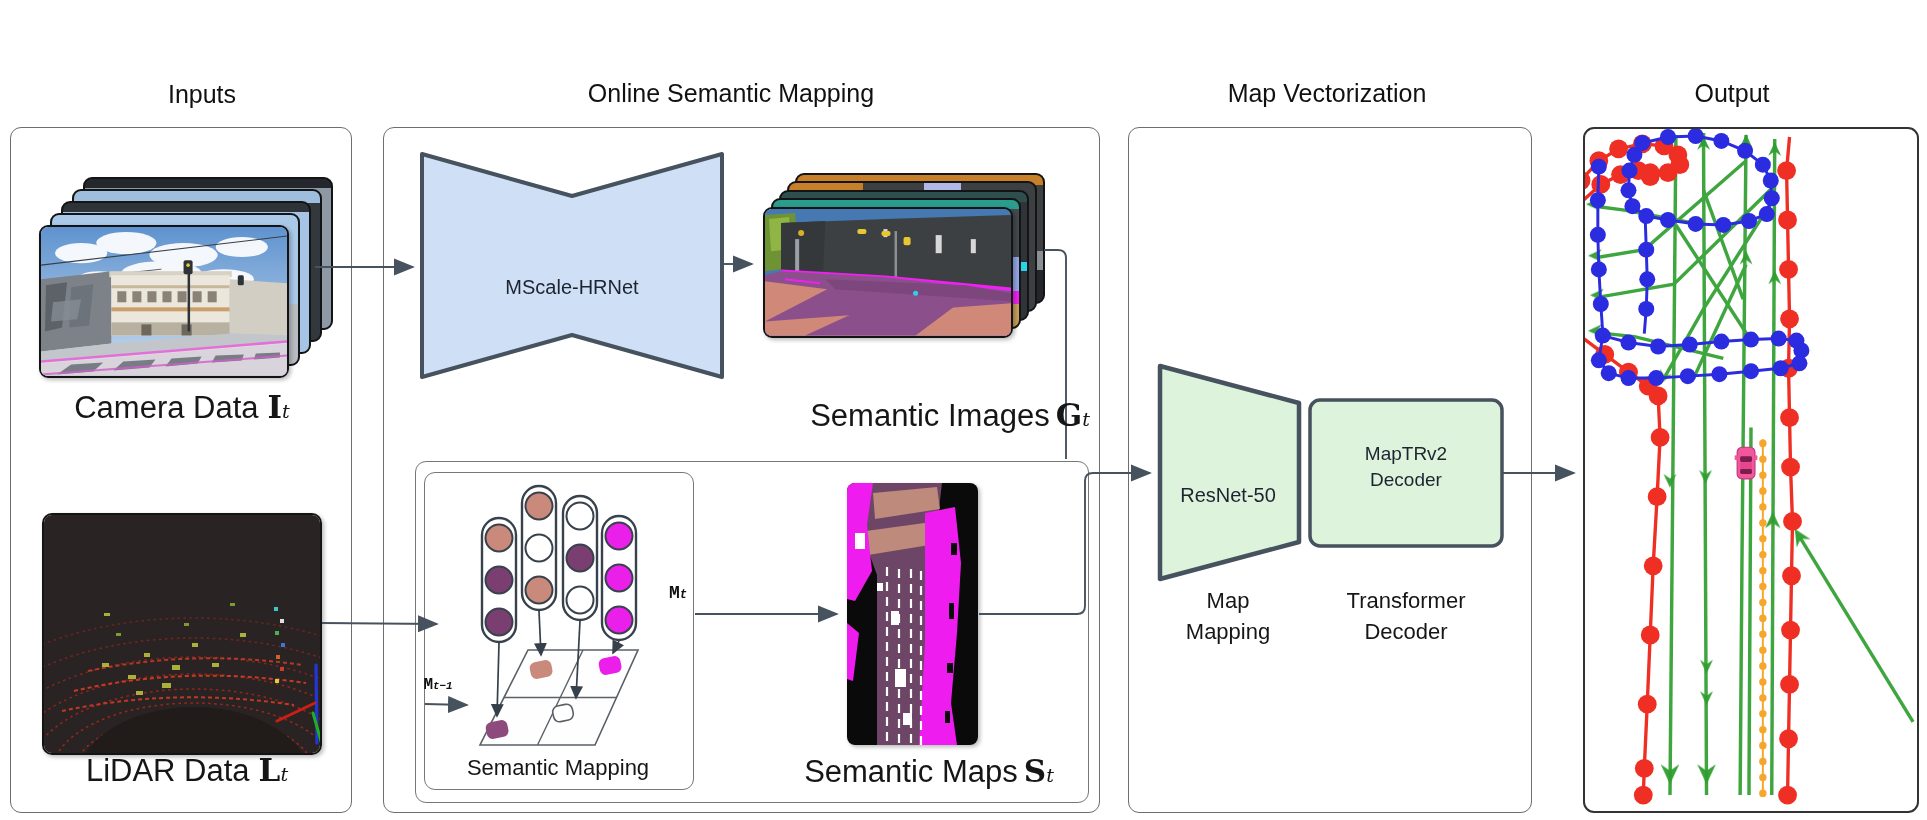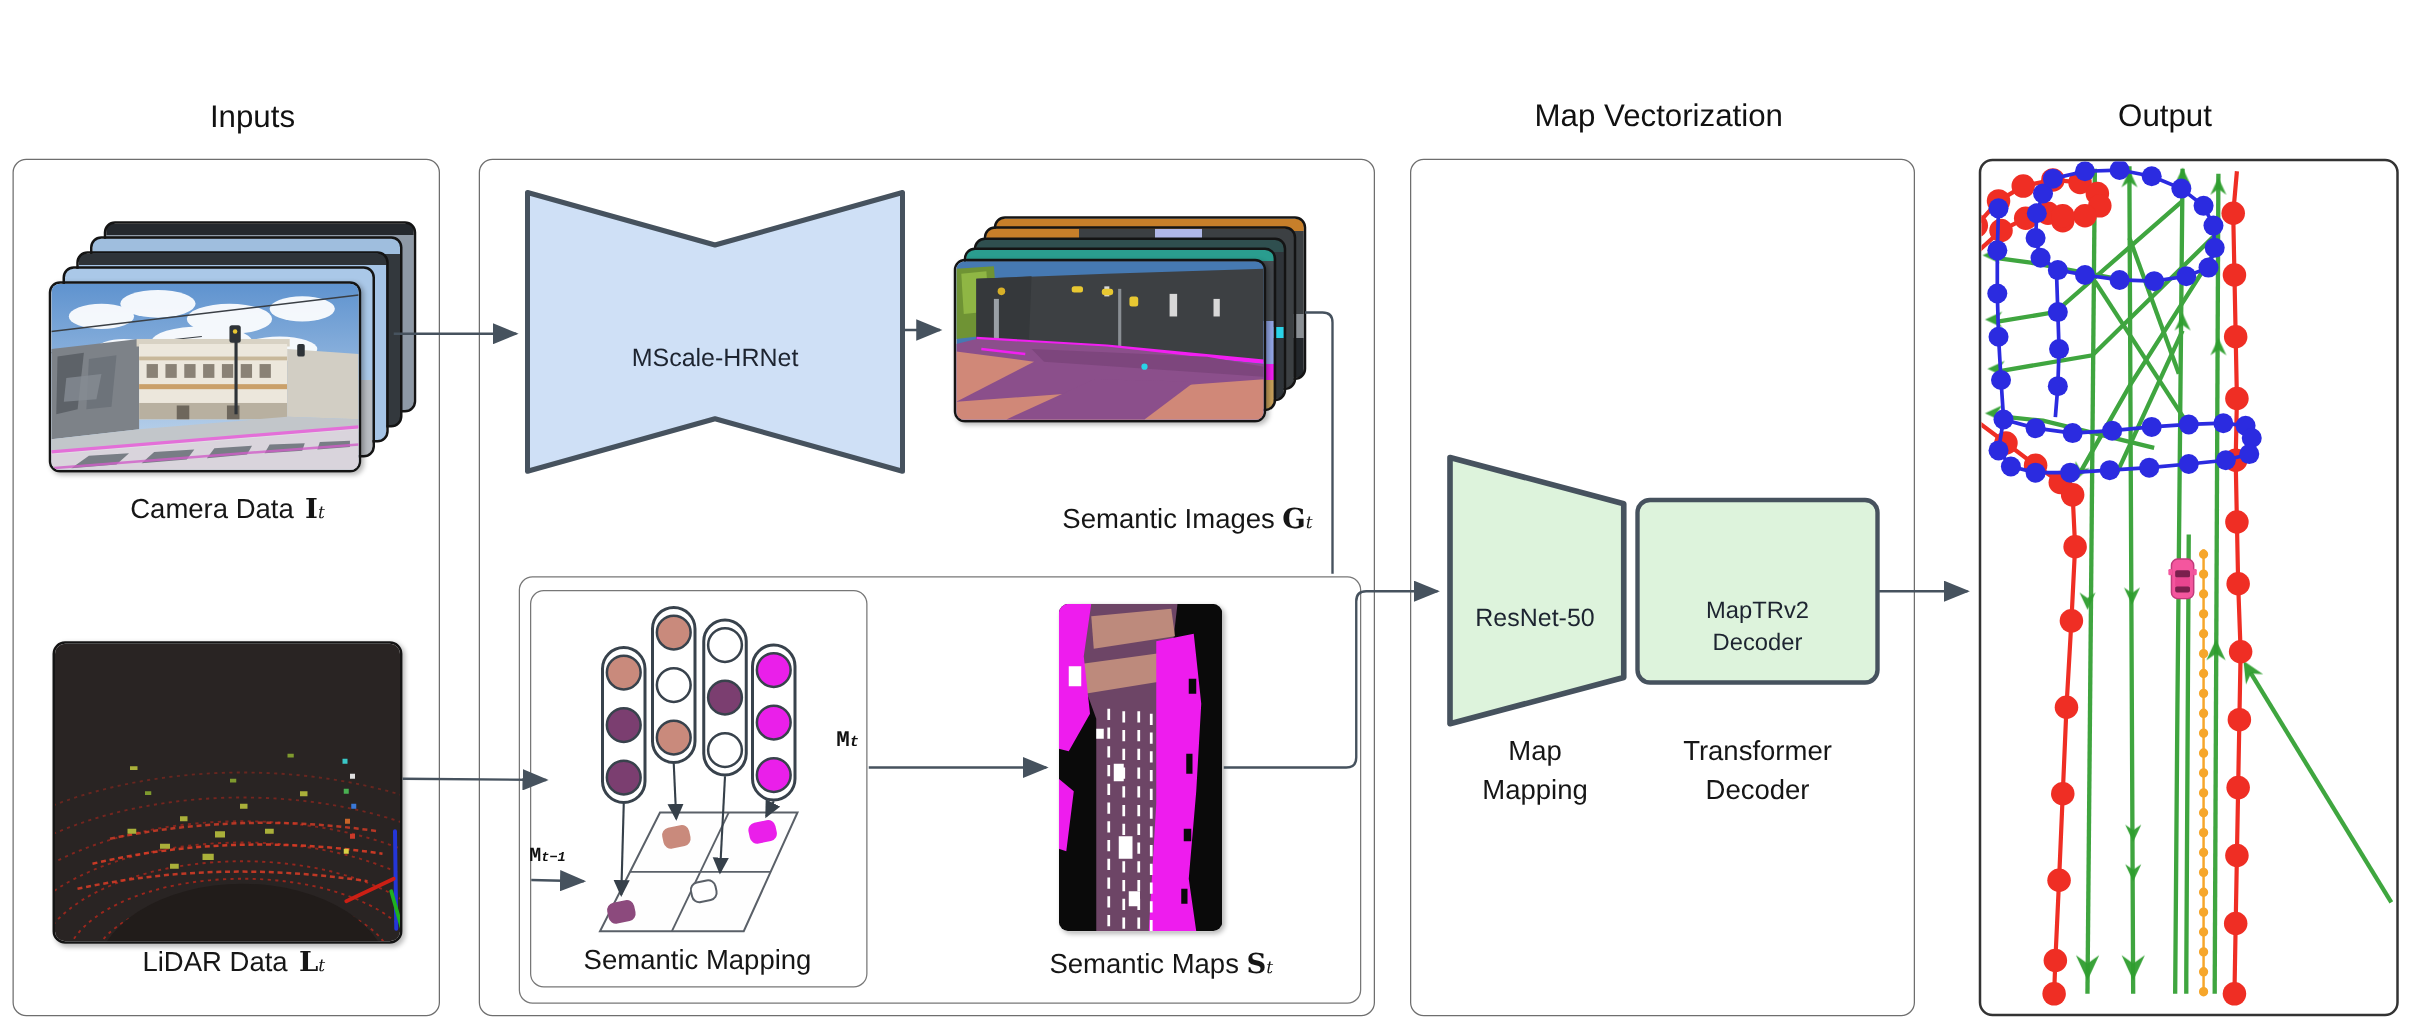--- a/index.html
+++ b/index.html
@@ -10,21 +10,21 @@
            color:#111; white-space:nowrap; }
 
   .box { position:absolute; background:#ffffff; border:1.6px solid #6e6e6e; border-radius:11px;
          box-sizing:border-box; }
   .box.inner { background:transparent; border-color:#777; }
   .box.dark  { border:2.5px solid #333; }
 
   .card { position:absolute; border:2.5px solid #141414; border-radius:9px; box-sizing:border-box;
           overflow:hidden; box-shadow:2px 2px 4px rgba(0,0,0,.28); }
 
-  .label { position:absolute; transform:translate(-50%,-50%); font-size:22px; color:#161616;
+  .label { position:absolute; transform:translate(-50%,-50%); font-size:31px; color:#161616;
            white-space:nowrap; z-index:6; }
   .label .sym  { font-family:"DejaVu Serif", serif; font-weight:bold; margin-left:9px; }
   .label .sym.tight { margin-left:6px; }
   .label .subsc{ font-family:"DejaVu Serif", serif; font-style:italic; font-size:0.62em; }
   .mathlab { position:absolute; transform:translate(-50%,-50%); font-family:Liberation Mono, monospace;
              font-weight:bold; font-size:18px; color:#111; z-index:6; white-space:nowrap; }
   .mathlab .subsc { font-style:italic; font-weight:bold; font-size:0.68em; }
 
   .cap2 { position:absolute; transform:translate(-50%,-50%); text-align:center; font-size:22px;
           color:#161616; line-height:1.4; z-index:6; white-space:nowrap; }
@@ -35,20 +35,21 @@
   .cardsvg { position:absolute; inset:0; }
   .stack-layer { position:absolute; border:2.5px solid #141414; border-radius:9px; box-sizing:border-box; }
   .output-wrap { position:absolute; overflow:hidden; border-radius:9px; }
 </style>
 </head>
 <body>
 
 <div id="canvas">
 
   <div class="title" style="left:202px;top:94px">Inputs</div>
+  <div class="title" style="left:731px;top:93px">Online Semantic Mapping</div>
   <div class="title" style="left:1327px;top:93px">Map Vectorization</div>
   <div class="title" style="left:1732px;top:93px">Output</div>
 
   <div class="box" style="left:10px;top:127px;width:342px;height:686px"></div>
   <div class="box" style="left:383px;top:127px;width:717px;height:686px"></div>
   <div class="box inner" style="left:415px;top:461px;width:674px;height:342px"></div>
   <div class="box inner" style="left:424px;top:472px;width:270px;height:318px"></div>
   <div class="box" style="left:1128px;top:127px;width:404px;height:686px"></div>
   <div class="box dark" style="left:1583px;top:127px;width:336px;height:686px"></div>
 
@@ -259,21 +260,21 @@
           <rect x="56" y="230" width="9" height="12"></rect>
         <rect x="30" y="100" width="6" height="8"></rect>
       </g>
     </svg>
   </div>
   <div class="label" style="left:929px;top:771px">
     <span>Semantic Maps</span><span class="sym tight">S</span><span class="subsc">t</span>
   </div>
 
   <div class="nodetext" style="left:1228px;top:472px">ResNet-50</div>
-  <div class="nodetext" style="left:1406px;top:479px;font-size:19px">
+  <div class="nodetext" style="left:1406px;top:444px;font-size:19px">
     <div>MapTRv2</div>
     <div>Decoder</div>
   </div>
   <div class="cap2" style="left:1228px;top:617px">
     <div>Map</div>
     <div>Mapping</div>
   </div>
   <div class="cap2" style="left:1406px;top:617px">
     <div>Transformer</div>
     <div>Decoder</div>

